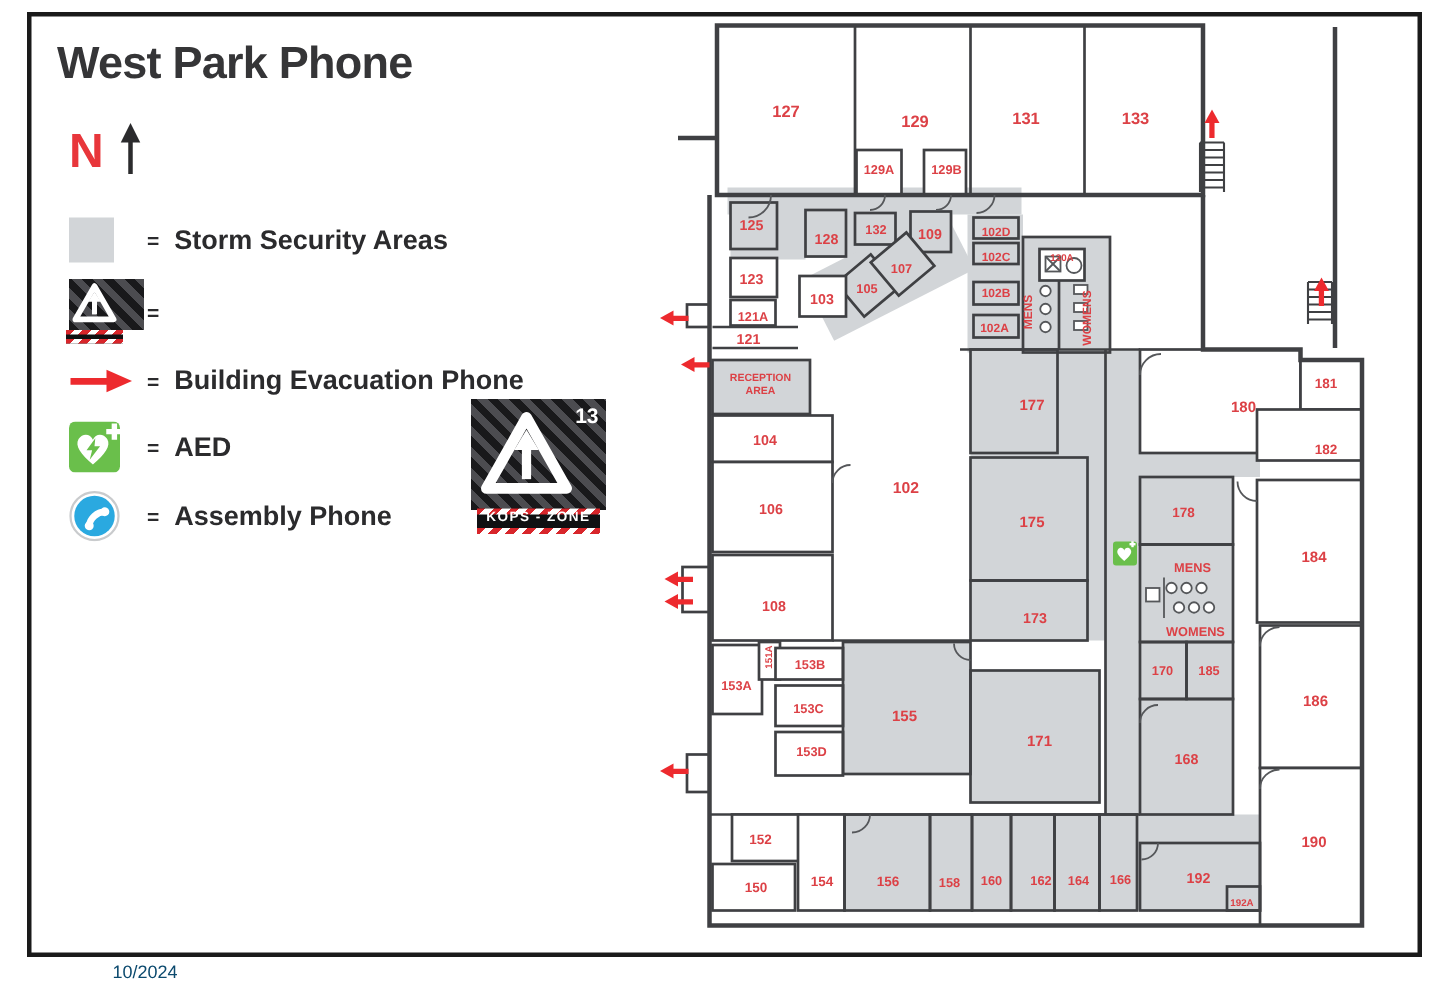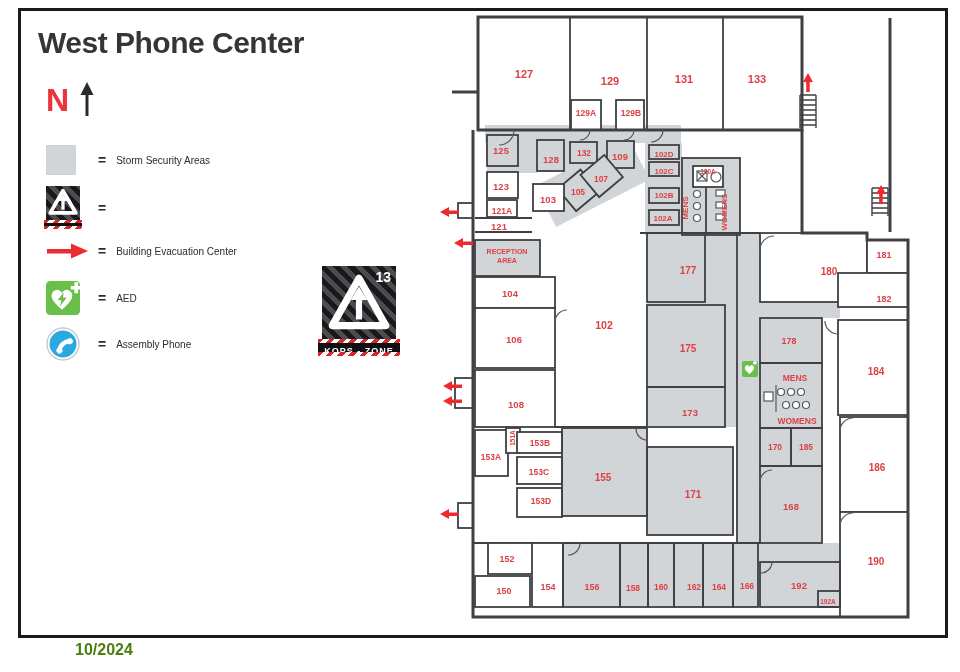--- a/index.html
+++ b/index.html
@@ -7,50 +7,50 @@
         font-family:"Liberation Sans",sans-serif;}
   .border-frame{position:absolute;left:18px;top:8px;width:924px;height:624px;
         border:3px solid #1a1a1a;}
   .title{position:absolute;left:38px;top:26px;font-size:30px;font-weight:bold;
         color:#353537;letter-spacing:-0.5px;}
   .compass{position:absolute;left:46px;top:82px;display:flex;align-items:center;gap:10px;}
   .compass .n{color:#e8363b;font-size:32px;font-weight:bold;line-height:1;}
   .legend-row{position:absolute;left:46px;display:flex;align-items:center;gap:10px;}
   .legend-icon-cell{width:42px;display:flex;justify-content:flex-start;align-items:center;}
   .eq{font-size:14px;font-weight:bold;color:#2b2b2d;}
-  .legend-label{font-size:10px;font-weight:normal;color:#2b2b2d;}
+  .legend-label{font-size:18px;font-weight:bold;color:#2b2b2d;}
   .swatch{width:30px;height:30px;background:#d2d5d8;}
   .kops-stripes{background:repeating-linear-gradient(45deg,#19191b 0 5px,#4c4c50 5px 10px);
-        position:relative;}
+        position:relative;padding-left:16px;}
   .kops-band{position:relative;background:#101012;}
   .kops-band::before,.kops-band::after{content:"";position:absolute;left:0;right:0;height:4px;
         background:repeating-linear-gradient(135deg,#d8262b 0 4px,#fff 4px 8px);}
   .kops-band::before{top:0;}
   .kops-band::after{bottom:0;}
   .kops-mini-band::before,.kops-mini-band::after{height:3px;}
   .kops-big{position:absolute;left:303px;top:266px;width:112px;text-align:center;}
   .kops-big .sq{width:74px;height:74px;margin:0 auto;}
   .kops-big .num{position:absolute;top:3px;right:5px;color:#fff;font-size:14px;font-weight:bold;}
-  .kops-big .band{width:82px;height:17px;margin:-1px auto 0;display:flex;align-items:flex-end;
+  .kops-big .band{width:82px;height:17px;margin:-1px auto 0;display:flex;align-items:flex-start;
         justify-content:center;}
   .kops-big .band span{color:#fff;font-size:9px;font-weight:bold;letter-spacing:1px;
         position:relative;top:0px;}
   .kops-caption{margin-top:6px;font-size:10.5px;color:#59595b;line-height:1.3;}
-  .footer-date{position:absolute;left:75px;top:641px;font-size:16px;color:#4d7c0f;font-weight:bold;}
+  .footer-date{position:absolute;left:75px;top:641px;font-size:12px;color:#0c4a6e;}
   svg text.room-label{fill:#dc4146;font-family:"Liberation Sans",sans-serif;font-weight:bold;
         text-anchor:middle;}
   .plan-svg{position:absolute;left:0;top:0;}
 </style>
 </head>
 <body>
 
 <div class="page">
   <div class="border-frame"></div>
 
-  <div class="title">West Phone Center</div>
+  <div class="title">West Park Phone</div>
 
   <div class="compass">
     <span class="n">N</span>
     <svg width="16" height="36" viewBox="0 0 16 36">
       <line x1="8" y1="10" x2="8" y2="34" stroke="#2b2b2d" stroke-width="3"></line>
       <polygon points="8,0 1.5,13 14.5,13" fill="#2b2b2d"></polygon>
     </svg>
   </div>
 
   <div class="legend-row" style="top:145px;">
@@ -78,21 +78,21 @@
   </div>
 
   <div class="legend-row" style="top:243px;">
     <div class="legend-icon-cell">
       <svg width="42" height="16" viewBox="0 0 42 16">
         <rect x="1" y="6" width="27" height="4.5" fill="#ed2a2e"></rect>
         <polygon points="42,8 25,0.5 25,15.5" fill="#ed2a2e"></polygon>
       </svg>
     </div>
     <span class="eq">=</span>
-    <span class="legend-label">Building Evacuation Center</span>
+    <span class="legend-label">Building Evacuation Phone</span>
   </div>
 
   <div class="legend-row" style="top:281px;">
     <div class="legend-icon-cell">
       <svg width="34" height="34" viewBox="0 0 32 32">
         <rect x="0" y="0" width="32" height="32" rx="4" fill="#6abf4b"></rect>
         <path d="M15 27 C7.5 20.5 3.5 15.5 6 11 C8.5 7 13.5 7.5 15 11.5 C16.5 7.5 21.5 7 24 11 C26.5 15.5 22.5 20.5 15 27 Z" fill="#fff"></path>
         <polygon points="16.5,10.5 11,18 14.5,18 13,24 19.5,15.5 16,15.5" fill="#6abf4b"></polygon>
         <path d="M25 1 h4 v4 h4 v4 h-4 v4 h-4 v-4 h-4 v-4 h4 Z" fill="#fff" transform="scale(0.85) translate(6.5,0.5)"></path>
       </svg>

